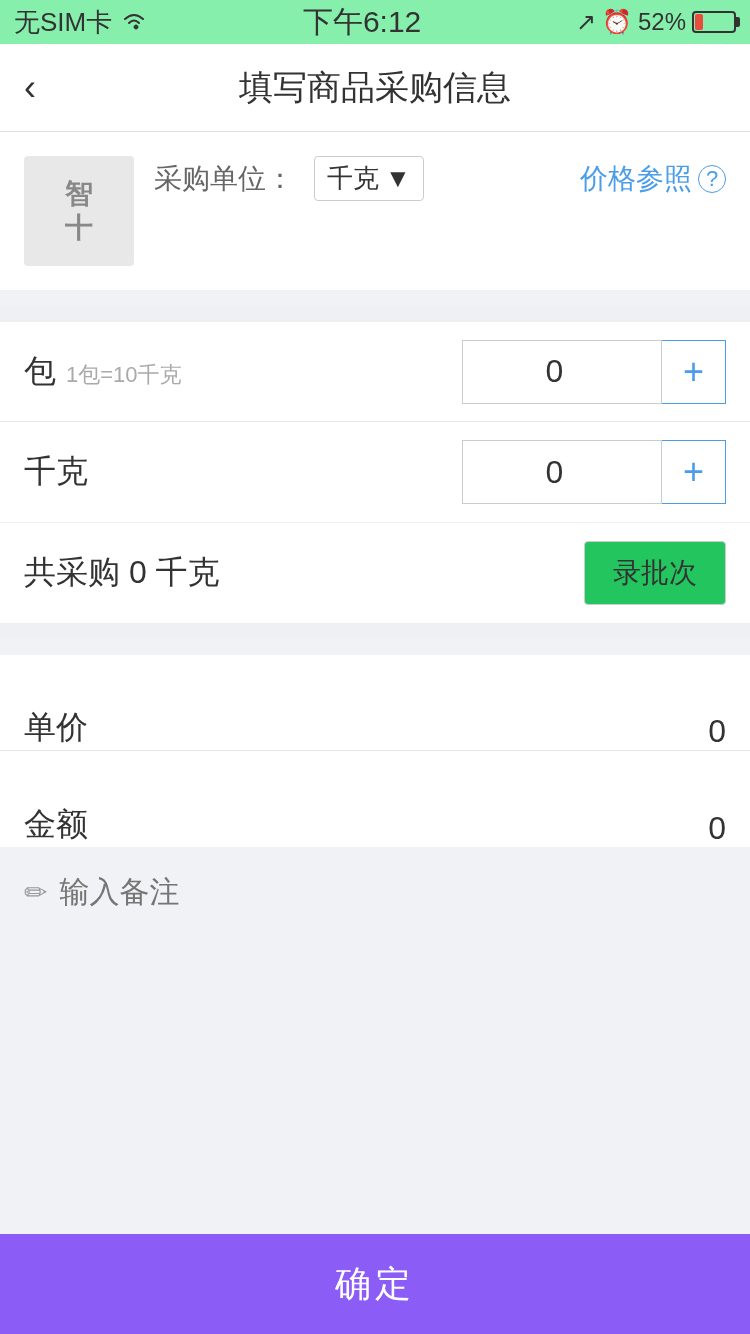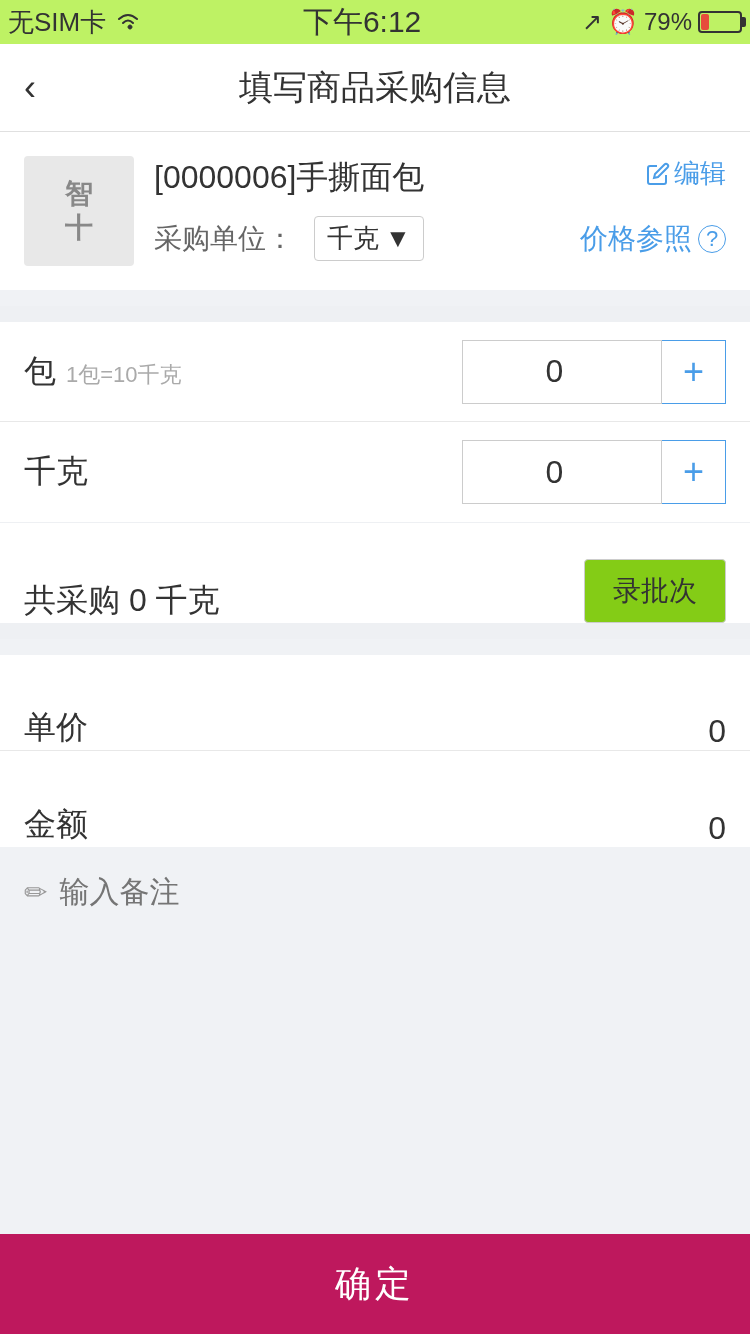--- a/index.html
+++ b/index.html
@@ -9,25 +9,25 @@
       min-height: 1334px;
       font-family: -apple-system, "PingFang SC", "Helvetica Neue", sans-serif;
       background: #f0f2f5;
       font-size: 32px;
       color: #333;
     }
 
     
     .status-bar {
       height: 44px;
-      background: #bef264;
-      display: flex;
-      align-items: center;
-      justify-content: space-between;
-      padding: 0 8px;
+      background: #86efac;
+      display: flex;
+      align-items: center;
+      justify-content: space-between;
+      padding: 0 14px;
       font-size: 26px;
       color: #333;
     }
     .status-left { display: flex; align-items: center; gap: 8px; }
     .status-center { font-size: 30px; font-weight: 500; }
     .status-right { display: flex; align-items: center; gap: 6px; font-size: 24px; }
     .battery-icon {
       display: inline-block;
       width: 44px;
       height: 22px;
@@ -224,35 +224,35 @@
       cursor: pointer;
     }
 
     
     .summary-section {
       background: #fff;
       margin-bottom: 0;
     }
     .summary-row {
       display: flex;
-      align-items: flex-end;
+      align-items: center;
       justify-content: space-between;
       padding: 0 24px;
       height: 100px;
     }
     .summary-text {
       font-size: 32px;
       color: #333;
     }
     .batch-btn {
       border: 1px solid #ccc;
       padding: 12px 28px;
       font-size: 28px;
       color: #333;
-      background: #84cc16;
+      background: #22c55e;
       border-radius: 4px;
       cursor: pointer;
     }
 
     
     .price-section {
       background: #fff;
       margin-top: 16px;
     }
     .price-row {
@@ -300,21 +300,21 @@
       min-height: 200px;
     }
 
     
     .confirm-btn {
       position: fixed;
       bottom: 0;
       left: 0;
       width: 750px;
       height: 100px;
-      background: #be185d;
+      background: #8b5cf6;
       color: #fff;
       font-size: 36px;
       border: none;
       display: flex;
       align-items: center;
       justify-content: center;
       cursor: pointer;
       letter-spacing: 4px;
     }
 
@@ -335,52 +335,40 @@
           <path d="M14 16 a2 2 0 1 1 0 0.01" fill="#333" stroke="#333" stroke-width="1"></path>
           <path d="M9 12 Q14 7 19 12" fill="none" stroke="#333" stroke-width="2" stroke-linecap="round"></path>
           <path d="M5 8 Q14 0 23 8" fill="none" stroke="#333" stroke-width="2" stroke-linecap="round"></path>
         </svg>
       </span>
     </div>
     <div class="status-center">下午6:12</div>
     <div class="status-right">
       <span>↗</span>
       <span>⏰</span>
-      <span>79%</span>
+      <span>52%</span>
       <span class="battery-icon">
         <span class="battery-fill"></span>
       </span>
     </div>
   </div>
 
   <div class="nav-bar">
     <span class="nav-back">‹</span>
     <span class="nav-title">填写商品采购信息</span>
   </div>
 
   <div class="product-card">
     <div class="product-image">
       <div class="product-logo">
         <div>智</div>
         <div>十</div>
       </div>
     </div>
     <div class="product-info">
-      <div class="product-header">
-        <span class="product-name">
-          <span>[0000006]</span><span>手撕面包</span>
-        </span>
-        <span class="edit-btn">
-          <svg width="24" height="24" viewBox="0 0 24 24" fill="none" stroke="#4a9de8" stroke-width="2">
-            <path d="M11 4H4a2 2 0 0 0-2 2v14a2 2 0 0 0 2 2h14a2 2 0 0 0 2-2v-7"></path>
-            <path d="M18.5 2.5a2.121 2.121 0 0 1 3 3L12 15l-4 1 1-4 9.5-9.5z"></path>
-          </svg>
-          <span>编辑</span>
-        </span>
-      </div>
       <div class="product-unit-row">
         <div class="unit-label">
           <span>采购单位：</span>
           <div class="unit-select">
             <span>千克</span>
             <span>▼</span>
           </div>
         </div>
         <div class="price-ref">
           <span>价格参照</span>

